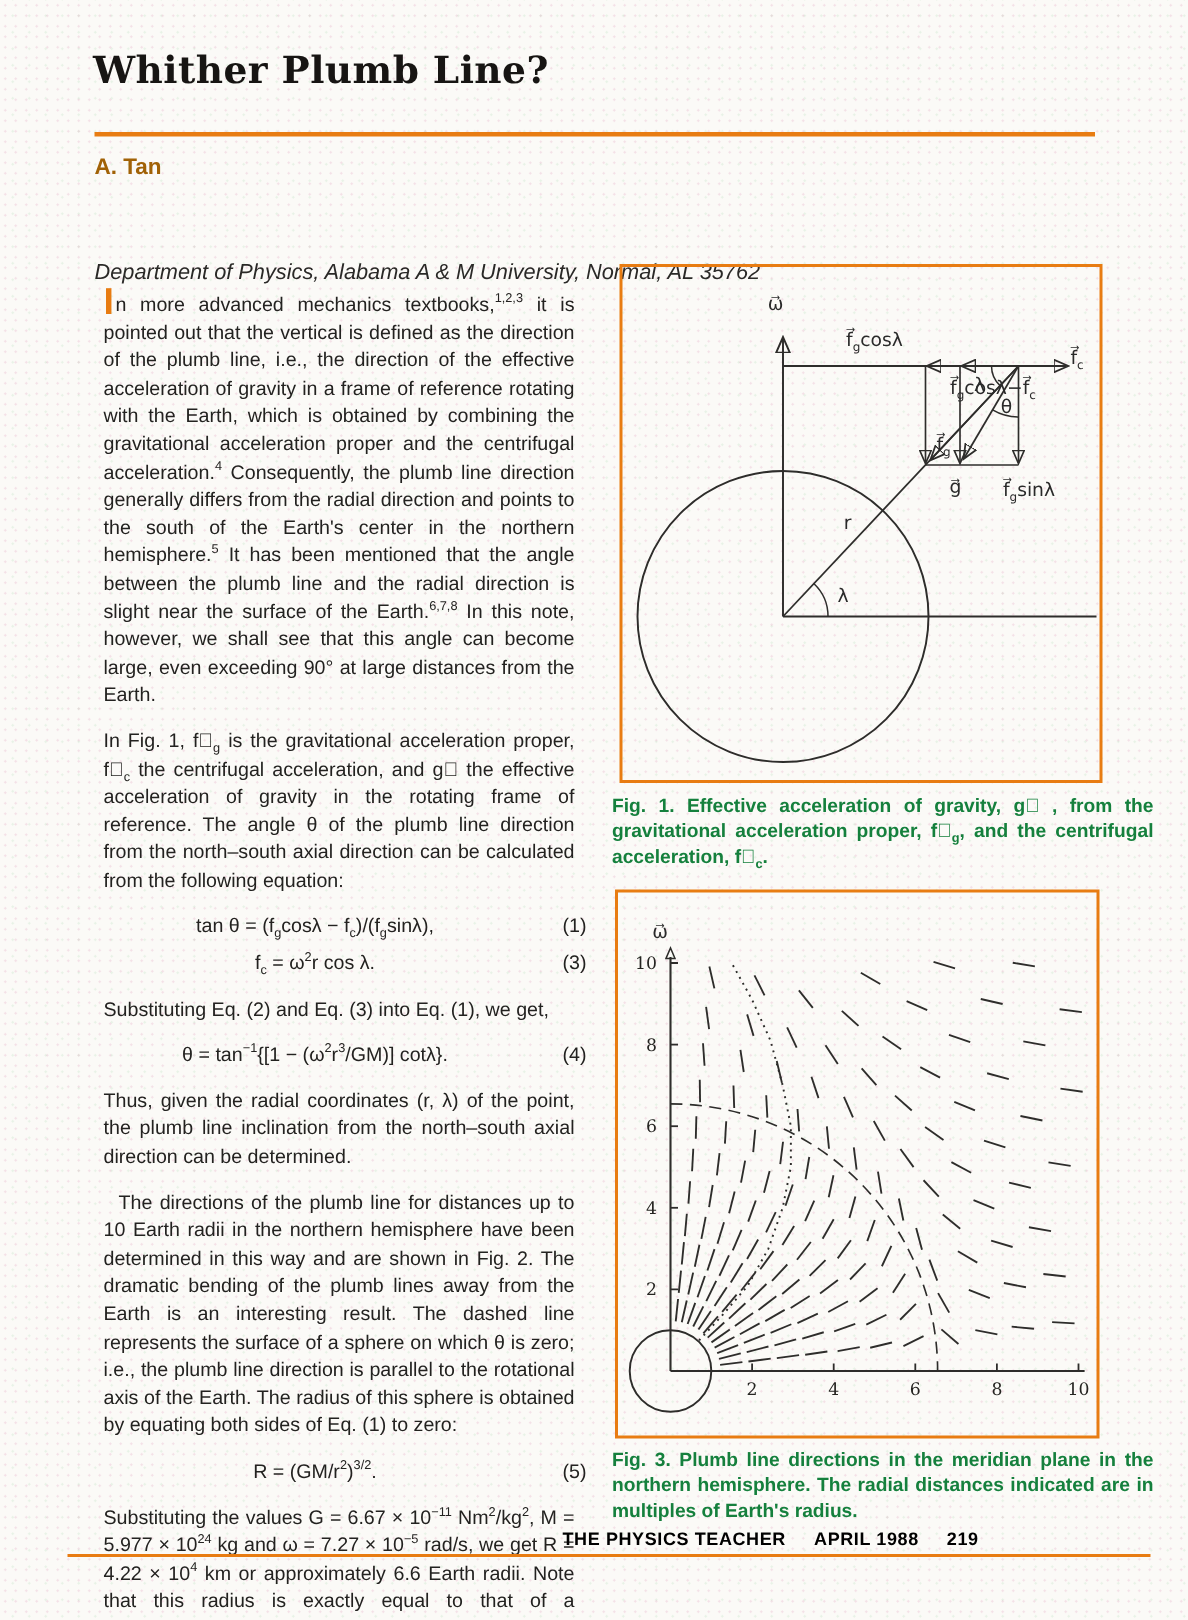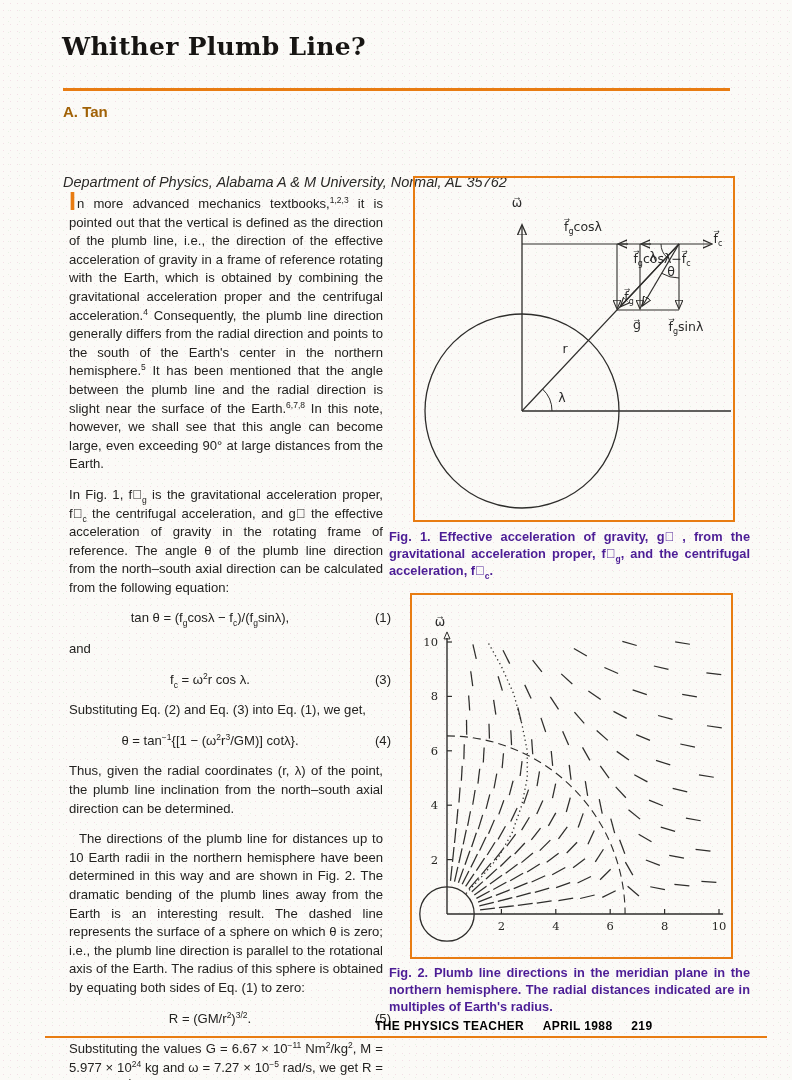--- a/index.html
+++ b/index.html
@@ -36,22 +36,22 @@
   sub{font-size:8.5px;line-height:0;}
   .equation{display:flex;align-items:baseline;margin:6px 4px 6px 0;}
   .eq-formula{flex:1;text-align:center;font-size:13.1px;}
   .eq-num{width:28px;text-align:right;font-size:13.1px;}
   .eq-connector{margin:0;}
 
   .fig-box{border:2px solid #e87c12;background:transparent;}
   #fig1-box{left:413px;top:176px;width:318px;height:342px;}
   #fig2-box{left:410px;top:593px;width:319px;height:362px;}
   .fig-caption{
-    left:389px;width:361px;font-size:12.8px;line-height:17px;
-    font-weight:bold;text-align:justify;color:#4c1d95;
+    left:408px;width:361px;font-size:12.8px;line-height:17px;
+    font-weight:bold;text-align:justify;color:#15803d;
   }
   #fig1-caption{top:528px;}
   #fig2-caption{top:964px;}
 
   .fig-label{
     position:absolute;font-family:"DejaVu Sans", sans-serif;
     font-size:12.5px;color:#2a2a2a;white-space:nowrap;transform:translate(-50%,-50%);
   }
   .fig-label sub{font-size:8px;}
   svg{display:block;}
@@ -72,21 +72,20 @@
 <div class="abs author">A. Tan</div>
 <div class="abs affiliation">Department of Physics, Alabama A &amp; M University, Normal, AL 35762</div>
 
 <div class="abs col-left">
   <p class="para"><span class="dropcap">I</span><span>n more advanced mechanics textbooks,<sup>1,2,3</sup> it is pointed out that the vertical is defined as the direction of the plumb line, i.e., the direction of the effective acceleration of gravity in a frame of reference rotating with the Earth, which is obtained by combining the gravitational acceleration proper and the centrifugal acceleration.<sup>4</sup> Consequently, the plumb line direction generally differs from the radial direction and points to the south of the Earth's center in the northern hemisphere.<sup>5</sup> It has been mentioned that the angle between the plumb line and the radial direction is slight near the surface of the Earth.<sup>6,7,8</sup> In this note, however, we shall see that this angle can become large, even exceeding 90° at large distances from the Earth.</span></p>
   <p class="para">In Fig. 1, f⃗<sub>g</sub> is the gravitational acceleration proper, f⃗<sub>c</sub> the centrifugal acceleration, and g⃗ the effective acceleration of gravity in the rotating frame of reference. The angle θ of the plumb line direction from the north–south axial direction can be calculated from the following equation:</p>
   <div class="equation">
     <span class="eq-formula">tan θ = (f<sub>g</sub>cosλ − f<sub>c</sub>)/(f<sub>g</sub>sinλ),</span>
     <span class="eq-num">(1)</span>
   </div>
-  <p class="para eq-connector">and</p>
   <div class="equation">
     <span class="eq-formula">f<sub>c</sub> = ω<sup>2</sup>r cos λ.</span>
     <span class="eq-num">(3)</span>
   </div>
   <p class="para">Substituting Eq. (2) and Eq. (3) into Eq. (1), we get,</p>
   <div class="equation">
     <span class="eq-formula">θ = tan<sup>−1</sup>{[1 − (ω<sup>2</sup>r<sup>3</sup>/GM)] cotλ}.</span>
     <span class="eq-num">(4)</span>
   </div>
   <p class="para">Thus, given the radial coordinates (r, λ) of the point, the plumb line inclination from the north–south axial direction can be determined.</p>
@@ -304,20 +303,20 @@
       <line x1="161.15659686241156" y1="303.1289663515481" x2="146.4192499944553" y2="305.7003876109958" stroke-width="1.25"></line>
       <line x1="182.65865684192474" y1="300.01497241017995" x2="168.11279853437244" y2="303.5106277273719" stroke-width="1.25"></line>
       <line x1="203.69057100073084" y1="295.79942392733307" x2="190.27649289499664" y2="302.4224223852268" stroke-width="1.25"></line>
       <line x1="215.6118111880034" y1="291.2480126568972" x2="226.95031229208323" y2="301.0071106025467" stroke-width="1.25"></line>
       <line x1="238.22832879513896" y1="291.7571032443123" x2="252.92885426930675" y2="294.5312969620155" stroke-width="1.25"></line>
       <line x1="262.42975094616173" y1="289.45234144177726" x2="277.322491702643" y2="290.86933571143453" stroke-width="1.25"></line>
       <line x1="289.40527206974855" y1="286.42431247123557" x2="304.34148122834415" y2="287.2676724007362" stroke-width="1.25"></line>
     </svg>
   <span class="fig-label" style="left:28px;top:26px;">ω⃗</span>
 </div>
-<div class="abs fig-caption" id="fig2-caption">Fig. 2. Plumb line directions in the meridian plane in the northern hemisphere. The radial distances indicated are in multiples of Earth's radius.</div>
+<div class="abs fig-caption" id="fig2-caption">Fig. 3. Plumb line directions in the meridian plane in the northern hemisphere. The radial distances indicated are in multiples of Earth's radius.</div>
 
 <div class="abs footer-rule"></div>
 <div class="abs footer-text">
   <span>THE PHYSICS TEACHER</span>
   <span>APRIL 1988</span>
   <span>219</span>
 </div>
 
 </body></html>

